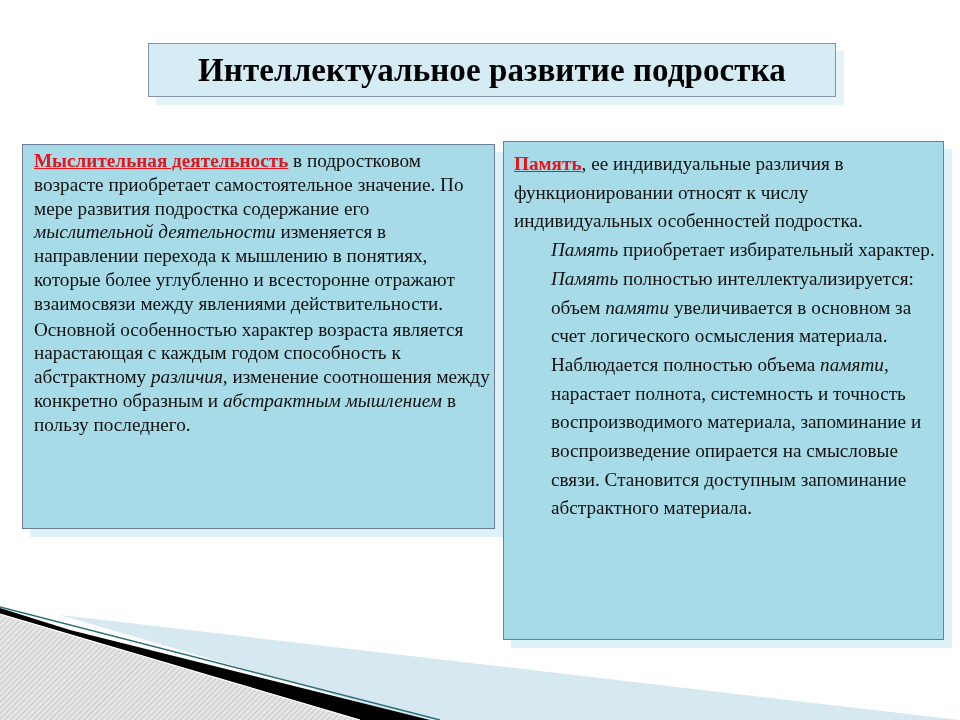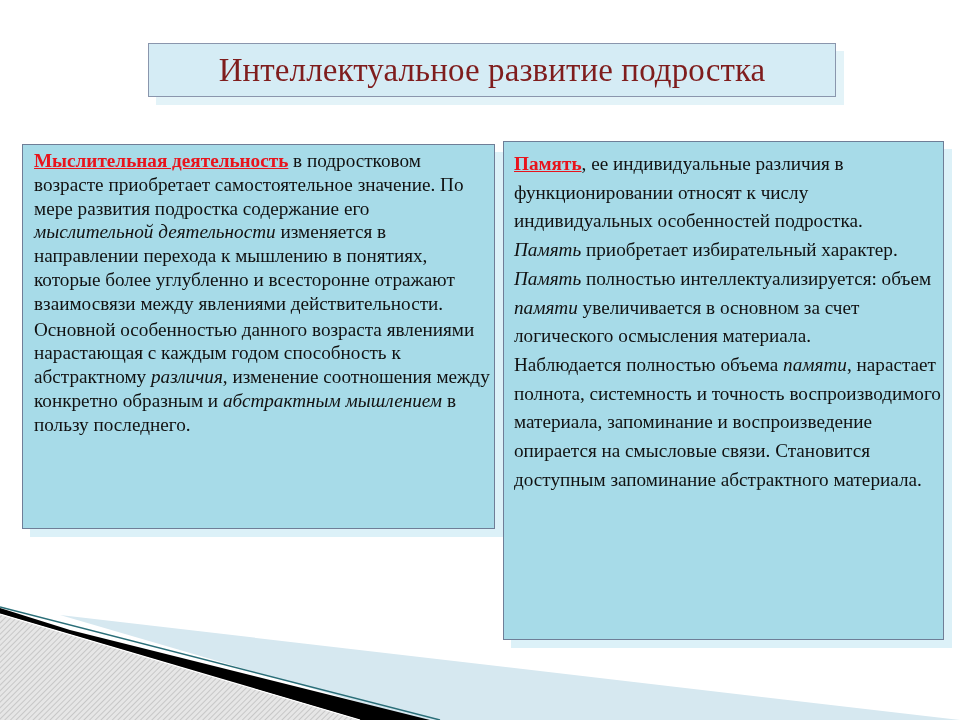--- a/index.html
+++ b/index.html
@@ -17,39 +17,40 @@
     position: absolute; left: 156px; top: 51px; width: 688px; height: 54px;
     background: #e3f3f8;
   }
   .title-box {
     position: absolute; left: 148px; top: 43px; width: 686px; height: 52px;
     background: #d5ecf5;
     border: 1px solid #8a96ad;
     display: flex; align-items: center; justify-content: center;
   }
   .title-text {
-    color: #7f1d1d; font-size: 33px; line-height: 1; letter-spacing: 0.1px;
+    color: #000000; font-size: 33px; line-height: 1; letter-spacing: 0.1px;
     white-space: nowrap;
+    font-weight: bold;
   }
 
   .box-shadow { position: absolute; background: #dcf1f8; }
   .box {
     position: absolute; background: #a7dbe8;
     border: 1px solid #6f7e97;
     box-sizing: border-box;
     color: #111; font-size: 19.2px; line-height: 23.8px;
   }
   .box-left { left: 22px; top: 144px; width: 473px; height: 385px; padding: 4px 2px 0 11px; }
   .box-right { left: 503px; top: 141px; width: 441px; height: 499px; padding: 8px 0 0 10px; line-height: 28.7px; }
   .shadow-left { left: 30px; top: 152px; width: 473px; height: 385px; }
   .shadow-right { left: 511px; top: 149px; width: 441px; height: 499px; }
 
   .para { margin: 0; }
   .para + .para { margin-top: 2px; }
-  .box-right .para + .para { margin-top: 0; }
+  .box-right .para + .para { margin-top: 0; margin-left: 37px; }
   .key { color: #e8141c; font-weight: bold; text-decoration: underline; }
   .it { font-style: italic; }
 </style>
 </head>
 <body>
 
 <div class="slide">
 
   <svg class="deco" viewBox="0 0 960 720" xmlns="http://www.w3.org/2000/svg">
     <defs>
@@ -70,21 +71,21 @@
   </svg>
 
   <div class="title-shadow"></div>
   <div class="title-box">
     <span class="title-text">Интеллектуальное развитие подростка</span>
   </div>
 
   <div class="box-shadow shadow-left"></div>
   <div class="box box-left" id="left-box">
       <p class="para"><span class="key">Мыслительная деятельность</span><span> в подростковом возрасте приобретает самостоятельное значение. По мере развития подростка содержание его </span><span class="it">мыслительной деятельности</span><span> изменяется в направлении перехода к мышлению в понятиях, которые более углубленно и всесторонне отражают взаимосвязи между явлениями действительности.</span></p>
-      <p class="para"><span>Основной особенностью данного возраста явлениями нарастающая с каждым годом способность к абстрактному </span><span class="it">различия</span><span>, изменение соотношения между конкретно образным и </span><span class="it">абстрактным мышлением</span><span> в пользу последнего.</span></p>
+      <p class="para"><span>Основной особенностью характер возраста является нарастающая с каждым годом способность к абстрактному </span><span class="it">различия</span><span>, изменение соотношения между конкретно образным и </span><span class="it">абстрактным мышлением</span><span> в пользу последнего.</span></p>
     </div>
 
   <div class="box-shadow shadow-right"></div>
   <div class="box box-right" id="right-box">
       <p class="para"><span class="key">Память</span><span>, ее индивидуальные различия в функционировании относят к числу индивидуальных особенностей подростка.</span></p>
       <p class="para"><span class="it">Память</span><span> приобретает избирательный характер. </span><span class="it">Память</span><span> полностью интеллектуализируется: объем </span><span class="it">памяти</span><span> увеличивается в основном за счет логического осмысления материала.</span></p>
       <p class="para"><span>Наблюдается полностью объема </span><span class="it">памяти</span><span>, нарастает полнота, системность и точность воспроизводимого материала, запоминание и воспроизведение опирается на смысловые связи. Становится доступным запоминание абстрактного материала.</span></p>
     </div>
 
 </div>

